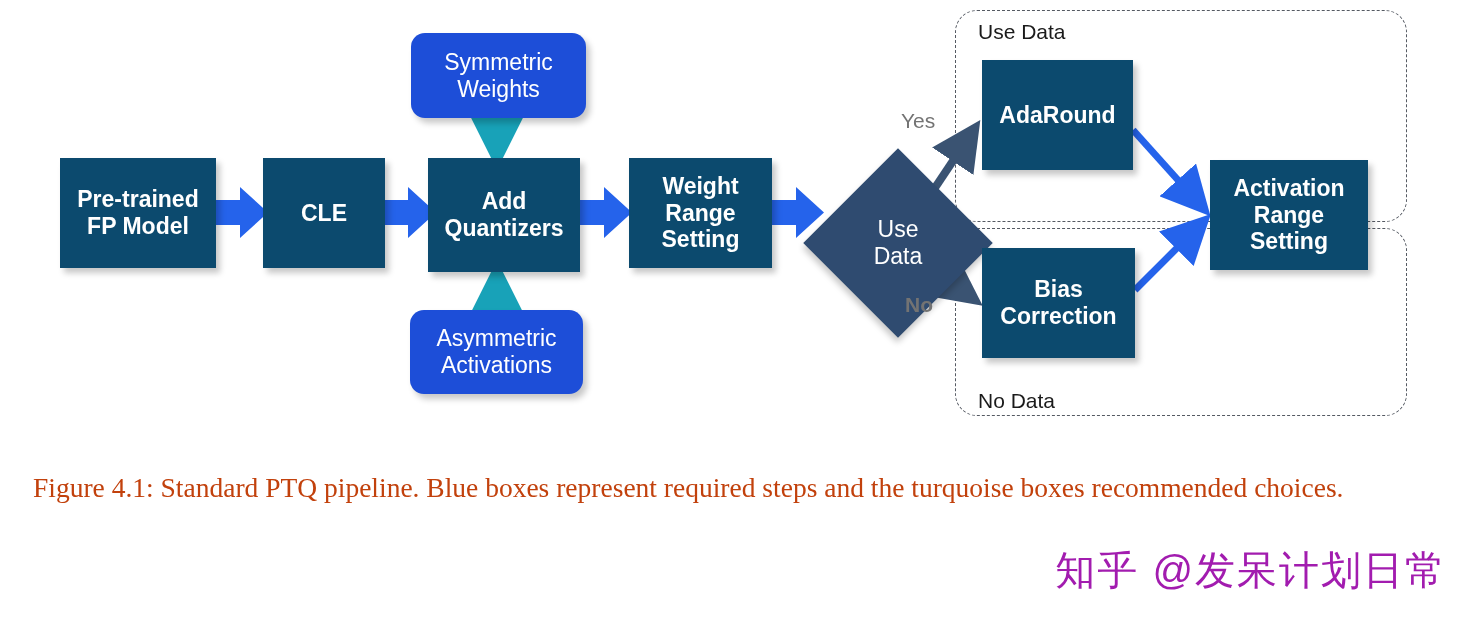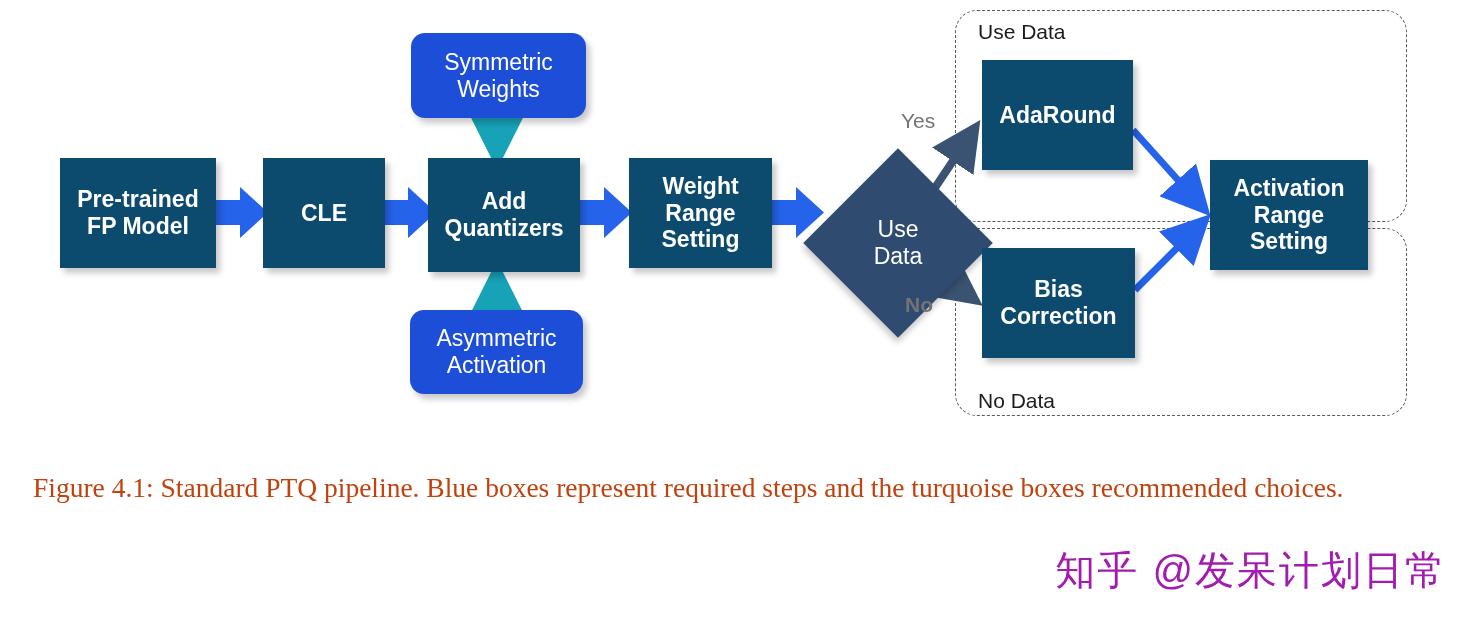--- a/index.html
+++ b/index.html
@@ -198,21 +198,21 @@
 Quantizers</div>
 
   <div class="node node-blue" style="left:629px; top:158px; width:143px; height:110px;">Weight
 Range
 Setting</div>
 
   <div class="node node-teal" style="left:411px; top:33px; width:175px; height:85px;">Symmetric
 Weights</div>
 
   <div class="node node-teal" style="left:410px; top:310px; width:173px; height:84px;">Asymmetric
-Activation</div>
+Activations</div>
 
   <div class="diamond-wrap" style="left:831px; top:176px; width:134px; height:134px;">
     <div class="diamond-shape"></div>
     <div class="diamond-label">Use
 Data</div>
   </div>
 
   <span class="edge-label" style="left:901px; top:109px;">Yes</span>
   <span class="edge-label" style="left:905px; top:293px;font-weight:bold;">No</span>
 

